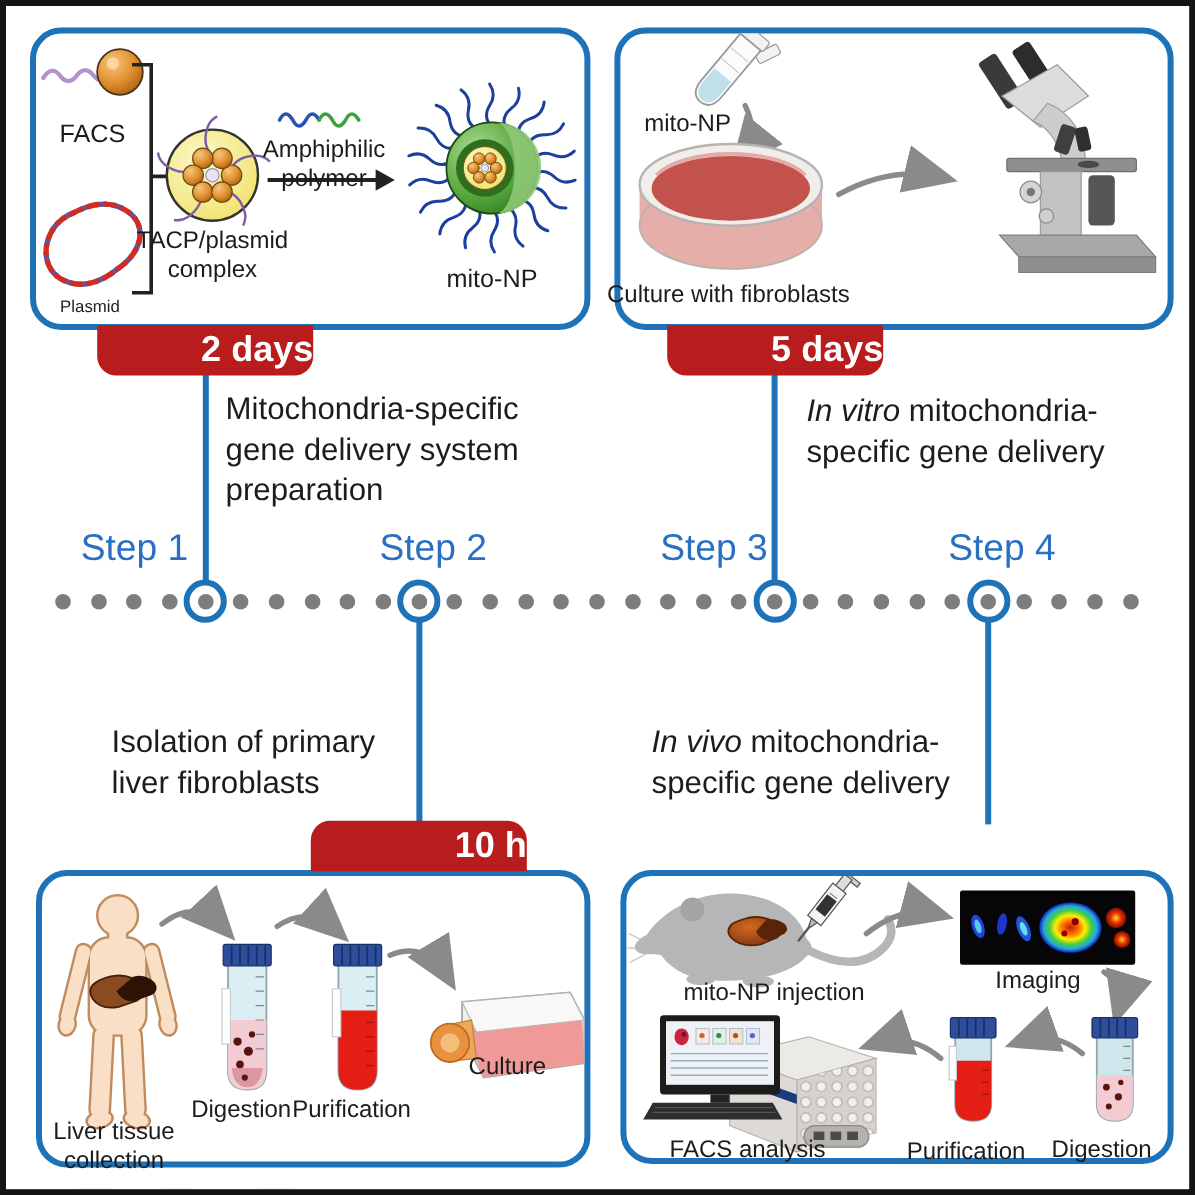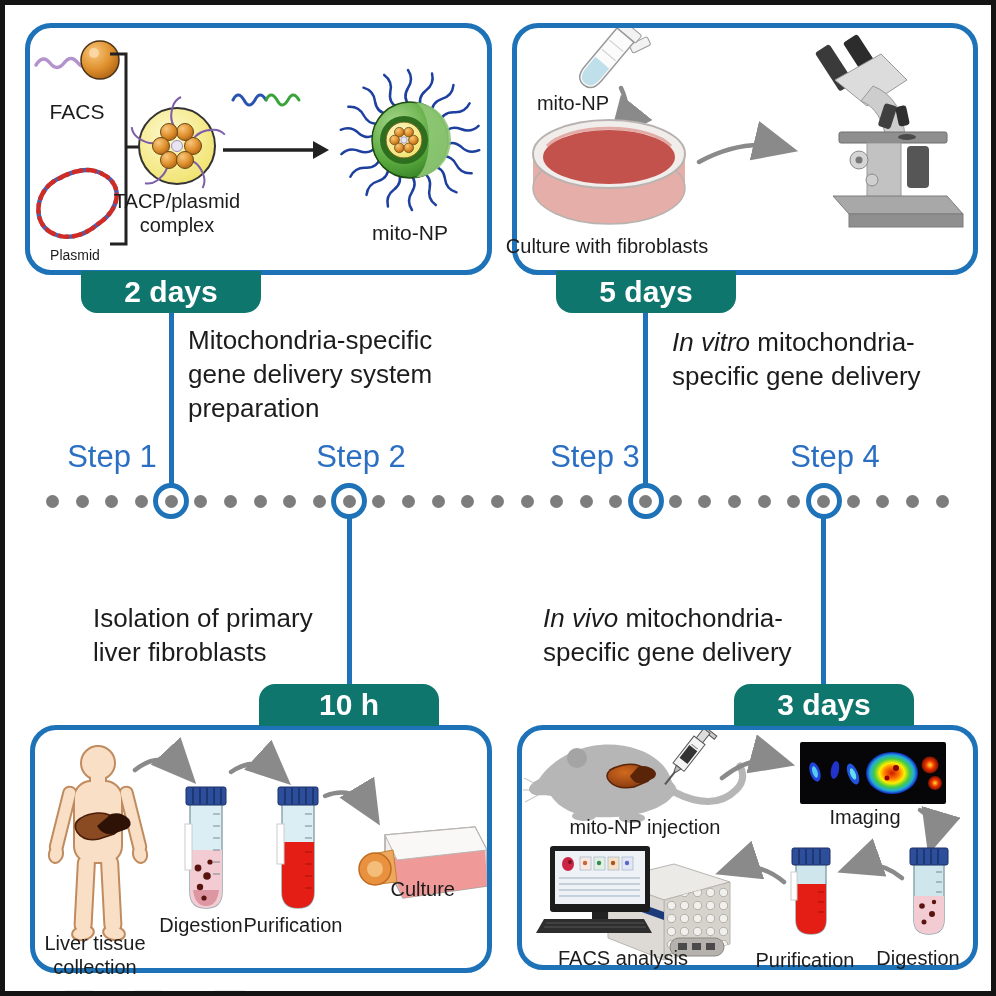--- a/index.html
+++ b/index.html
@@ -10,22 +10,22 @@
   }
   .panel{
     position:absolute;background:#ffffff;border:5px solid #1e73b8;
     border-radius:26px;box-sizing:border-box;
   }
   .panel-tl{left:20px;top:18px;width:467px;height:252px;}
   .panel-tr{left:507px;top:18px;width:466px;height:252px;}
   .panel-bl{left:25px;top:720px;width:462px;height:248px;}
   .panel-br{left:512px;top:720px;width:461px;height:245px;}
   .badge{
-    position:absolute;width:180px;height:42px;background:#0f766e;color:#ffffff;
-    font-size:30px;font-weight:bold;text-align:center;line-height:42px;z-index:6;
+    position:absolute;width:180px;height:42px;background:#b91c1c;color:#ffffff;
+    font-size:30px;font-weight:bold;text-align:right;line-height:42px;z-index:6;
   }
   .badge-top{border-radius:0 0 16px 16px;top:266px;}
   .badge-bottom{border-radius:16px 16px 0 0;top:679px;}
   .connector{position:absolute;width:5px;background:#1e73b8;z-index:2;}
   .dots-track{
     position:absolute;left:41px;top:490px;width:903px;height:13px;
     display:flex;justify-content:space-between;align-items:center;z-index:1;
   }
   .dot{width:13px;height:13px;border-radius:50%;background:#7d7d7d;flex:0 0 auto;}
   .ring{
@@ -113,21 +113,20 @@
     </div>
 
   <div class="step-label" style="left:107px;">Step 1</div>
   <div class="step-label" style="left:356px;">Step 2</div>
   <div class="step-label" style="left:590px;">Step 3</div>
   <div class="step-label" style="left:830px;">Step 4</div>
 
   <div class="badge badge-top" style="left:76px;">2 days</div>
   <div class="badge badge-top" style="left:551px;">5 days</div>
   <div class="badge badge-bottom" style="left:254px;">10 h</div>
-  <div class="badge badge-bottom" style="left:729px;">3 days</div>
 
   <div class="desc" style="left:183px;top:318px;width:285px;">Mitochondria-specific gene delivery system preparation</div>
   <div class="desc" style="left:667px;top:320px;width:300px;"><span class="it">In vitro</span><span> mitochondria-specific gene delivery</span></div>
   <div class="desc" style="left:88px;top:596px;width:255px;">Isolation of primary liver fibroblasts</div>
   <div class="desc" style="left:538px;top:596px;width:300px;"><span class="it">In vivo</span><span> mitochondria-specific gene delivery</span></div>
 
   <svg class="illus" style="left:25px;top:23px;" width="457" height="242" viewBox="0 0 457 242">
     <defs>
       <radialGradient id="gOr" cx="0.35" cy="0.3" r="0.8">
         <stop offset="0" stop-color="#f8c77e"></stop>
@@ -527,20 +526,21 @@
       <g stroke="#555555" stroke-width="1">
         <line x1="24" y1="193" x2="122" y2="193"></line>
           <line x1="22" y1="197" x2="124" y2="197"></line>
       </g>
     </g>
   </svg>
 
   <div class="icon-label" style="left:32px;top:95px;width:80px;font-size:21px;">FACS</div>
   <div class="icon-label" style="left:20px;top:238px;width:100px;font-size:14px;">Plasmid</div>
   <div class="icon-label" style="left:97px;top:184px;width:150px;">TACP/plasmid complex</div>
+  <div class="icon-label" style="left:190px;top:108px;width:150px;">Amphiphilic polymer</div>
   <div class="icon-label" style="left:355px;top:216px;width:100px;font-size:21px;">mito-NP</div>
 
   <div class="icon-label" style="left:518px;top:86px;width:100px;">mito-NP</div>
   <div class="icon-label" style="left:492px;top:229px;width:220px;">Culture with fibroblasts</div>
 
   <div class="icon-label" style="left:35px;top:926px;width:110px;">Liver tissue collection</div>
   <div class="icon-label" style="left:146px;top:908px;width:100px;">Digestion</div>
   <div class="icon-label" style="left:238px;top:908px;width:100px;">Purification</div>
   <div class="icon-label" style="left:350px;top:872px;width:100px;text-align:right;">Culture</div>
 

